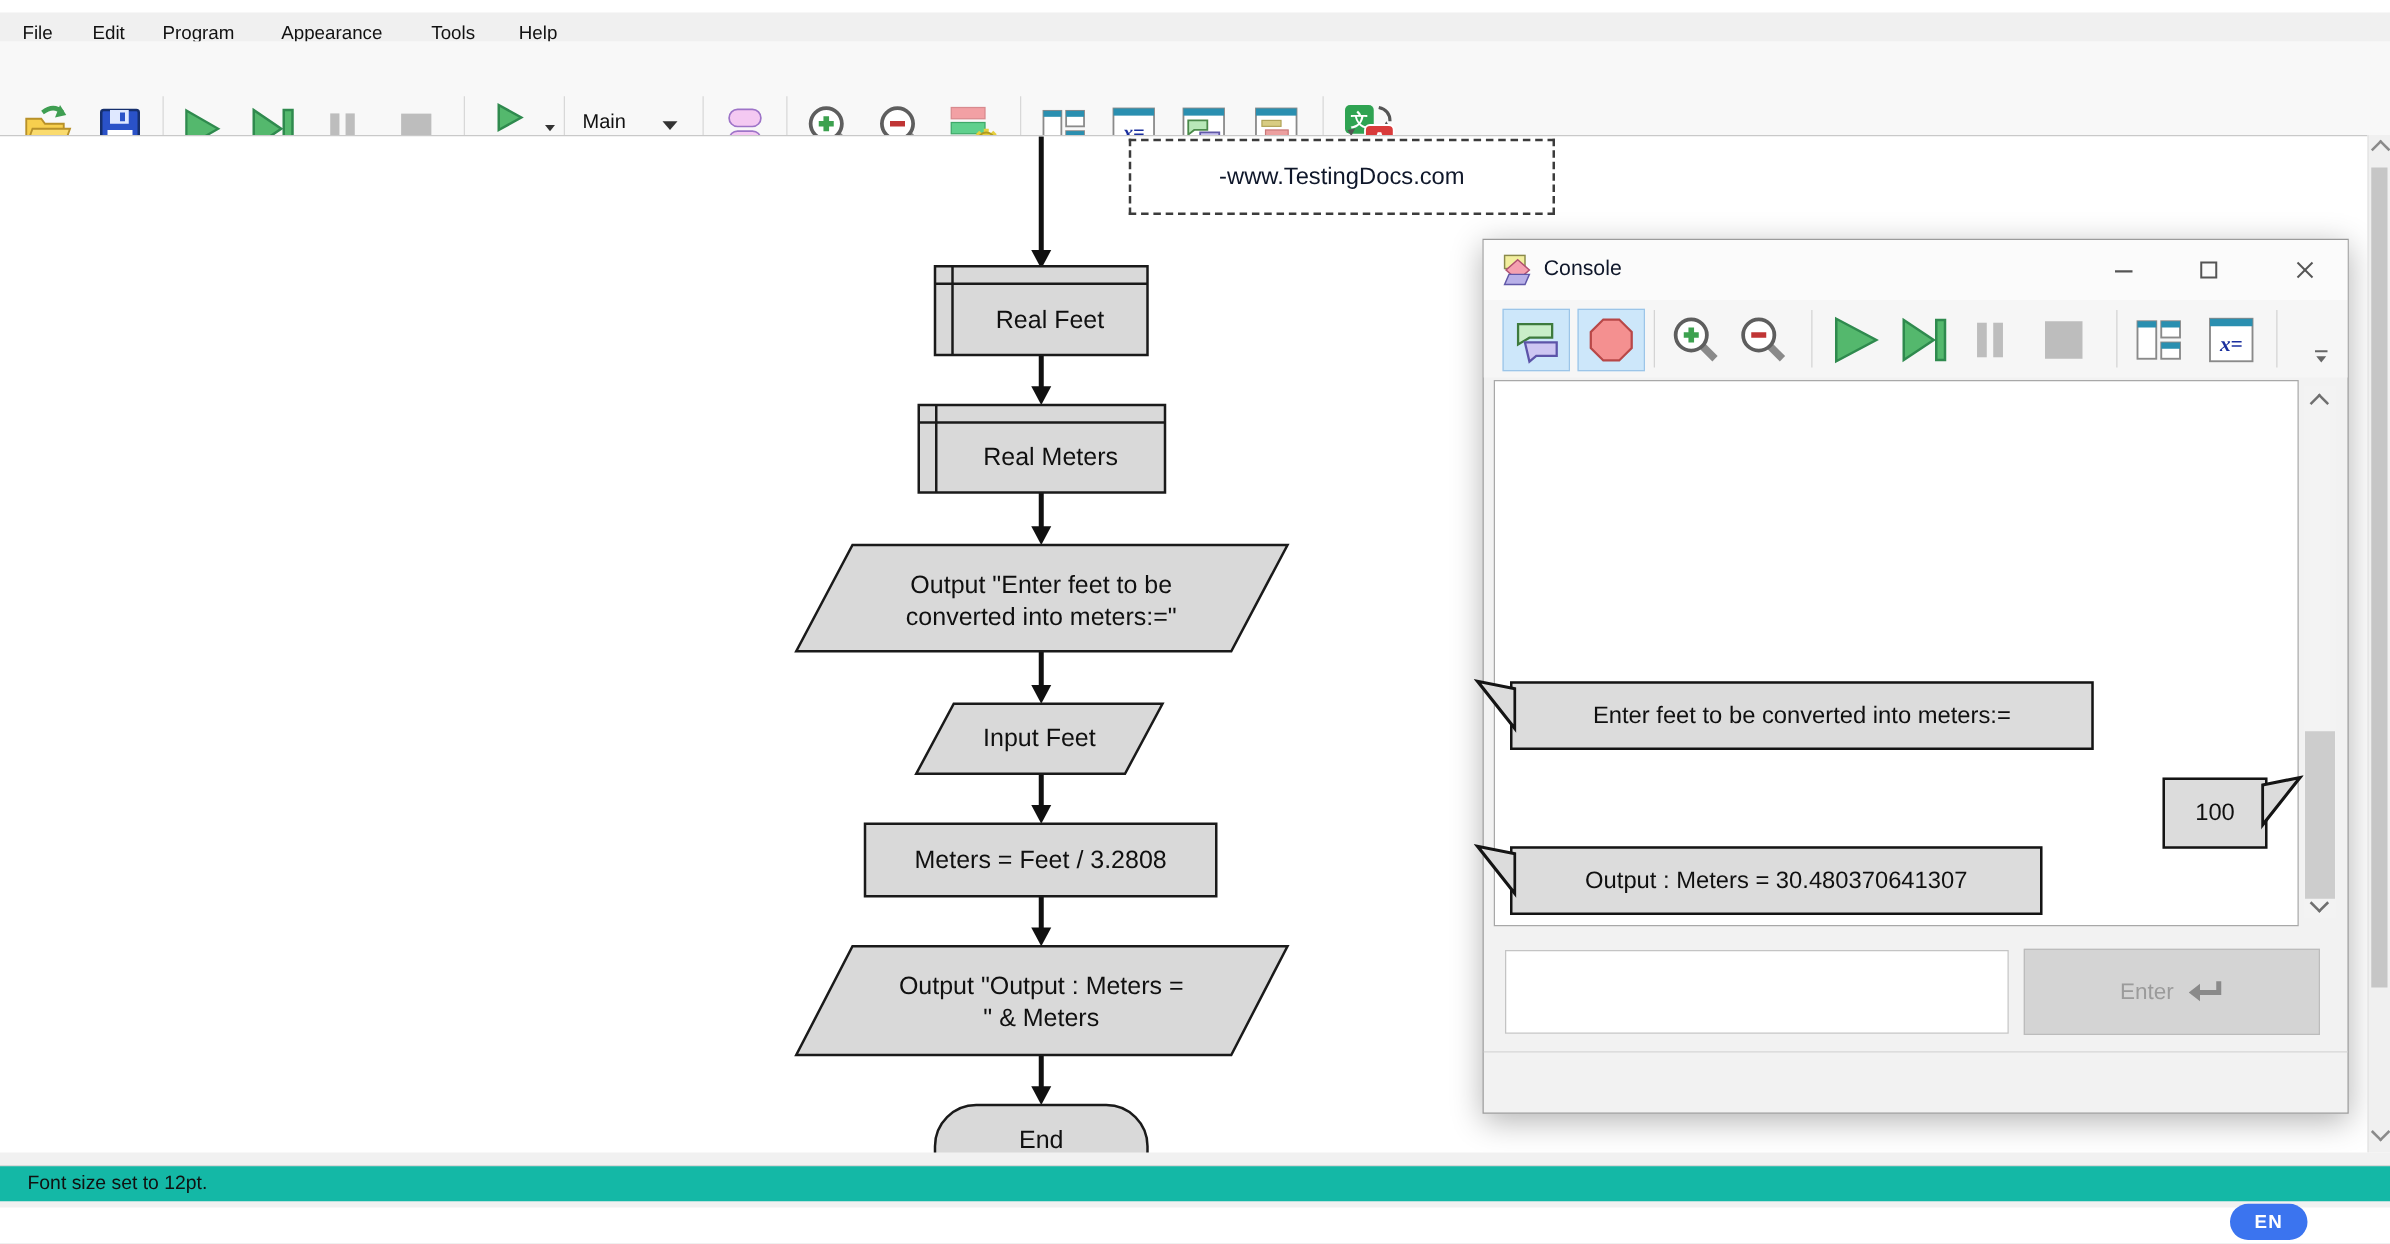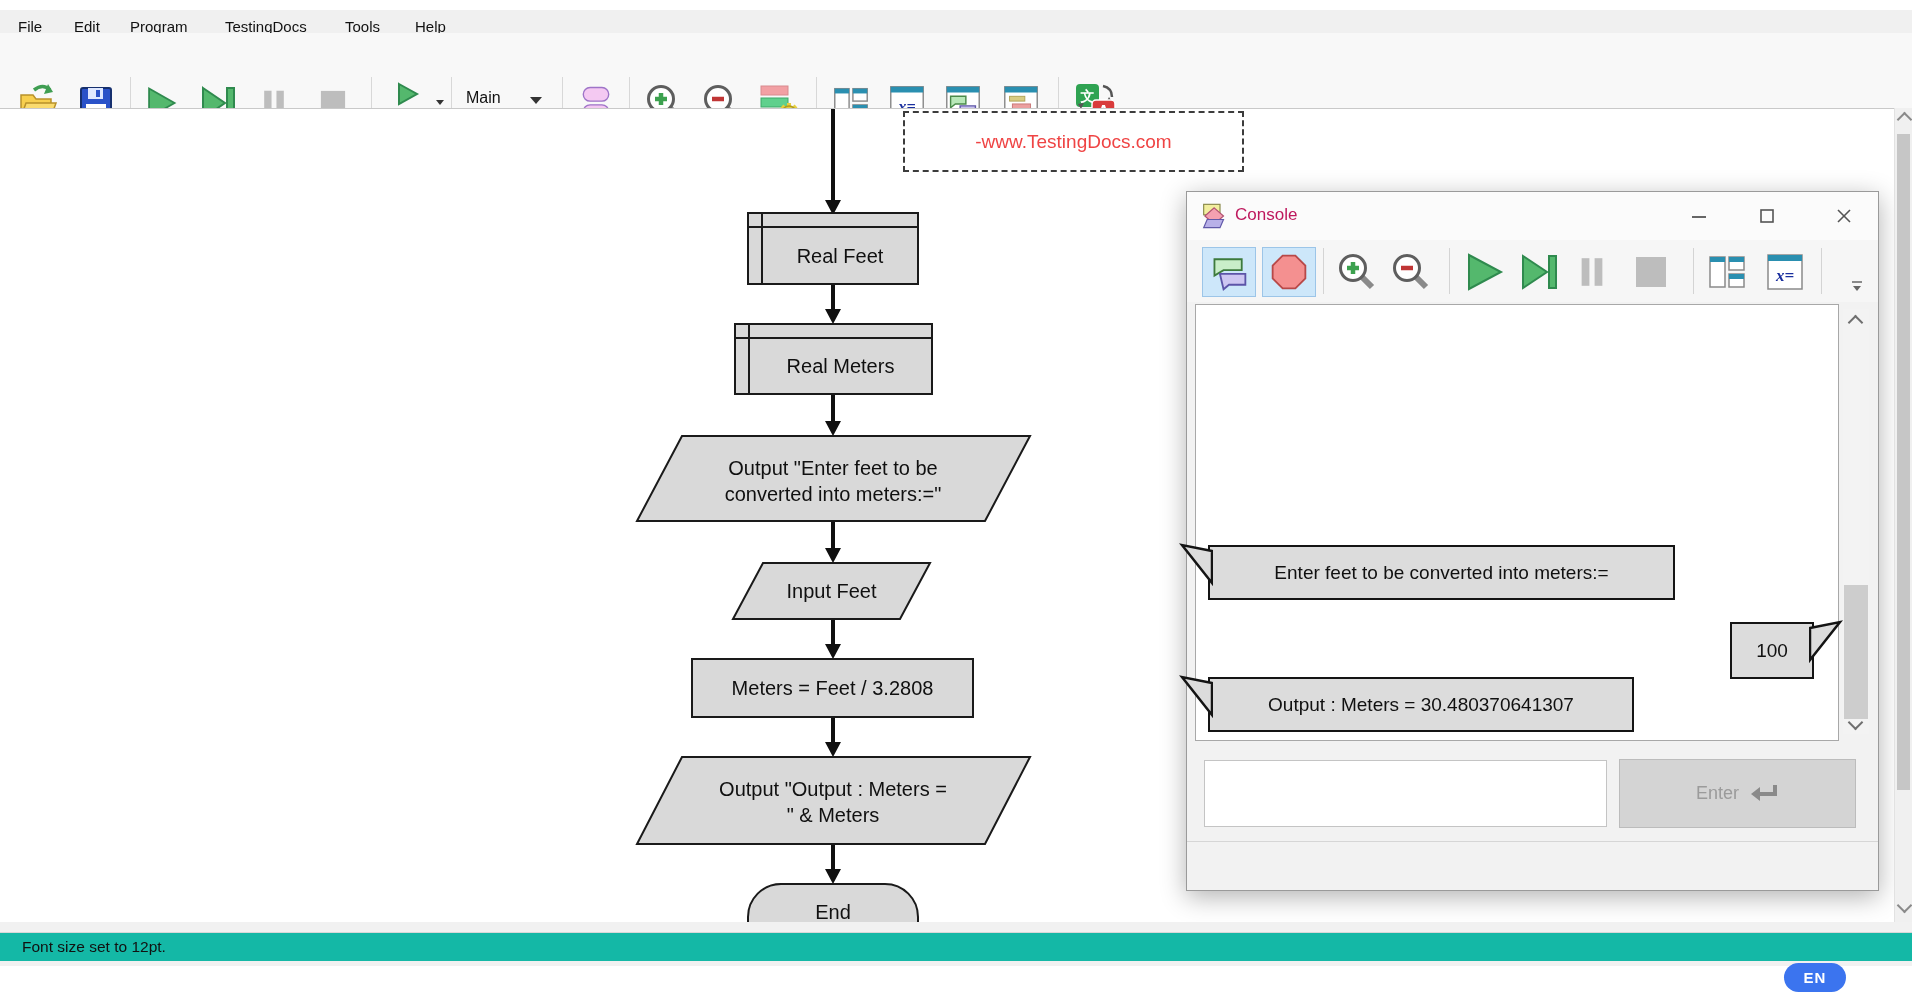--- a/index.html
+++ b/index.html
@@ -14,26 +14,26 @@
   .tsep{position:absolute;top:44px;height:52px;width:1px;background:#d8d8d8;}
   .ticon{position:absolute;top:48px;width:44px;height:44px;}
   .ticon svg{width:100%;height:100%;display:block;}
   .caret{position:absolute;width:0;height:0;border-left:6px solid transparent;border-right:6px solid transparent;border-top:7px solid #333;}
   .caret.small{border-left-width:4px;border-right-width:4px;border-top-width:5px;}
   
   #canvas{position:absolute;left:0;top:108px;width:1894px;height:814px;background:#ffffff;overflow:hidden;border-top:1px solid #c9c9c9;}
   .fc-label{position:absolute;display:flex;align-items:center;justify-content:center;text-align:center;
             font-size:20px;color:#101010;line-height:26px;}
   #comment-box{position:absolute;left:903px;top:2px;width:337px;height:57px;border:2px dashed #3c3c3c;
-               display:flex;align-items:center;justify-content:center;font-size:19px;color:#ef4444;background:#fff;}
+               display:flex;align-items:center;justify-content:center;font-size:19px;color:#0f172a;background:#fff;}
   
   #console{position:absolute;left:1186px;top:191px;width:691px;height:698px;background:#f2f2f2;
            border:1px solid #9a9a9a;box-shadow:0 6px 24px rgba(0,0,0,.3);}
   #console-title{position:absolute;left:0;top:0;width:100%;height:48px;background:#fbfbfb;}
-  #console-title .title-text{position:absolute;left:48px;top:0;height:48px;line-height:46px;font-size:17px;color:#be185d;}
+  #console-title .title-text{position:absolute;left:48px;top:0;height:48px;line-height:46px;font-size:17px;color:#0f172a;}
   .winbtn{position:absolute;top:8px;width:40px;height:32px;display:flex;align-items:center;justify-content:center;}
   #console-toolbar{position:absolute;left:0;top:48px;width:100%;height:62px;background:#f6f6f6;}
   .cbtn{position:absolute;top:10px;width:44px;height:44px;}
   .cbtn svg{width:100%;height:100%;display:block;}
   .cbtn.toggled{top:7px;width:54px;height:50px;background:#cde7fa;border:1px solid #9cc5e8;box-sizing:border-box;padding:4px;}
   .cbtn.toggled svg{width:100%;height:100%;}
   .csep{position:absolute;top:8px;height:46px;width:1px;background:#d4d4d4;}
   #console-content{position:absolute;left:8px;top:112px;width:644px;height:437px;background:#fff;border:1px solid #a8a8a8;box-sizing:border-box;}
   .bubble{position:absolute;background:#dcdcdc;border:2.5px solid #141414;box-sizing:border-box;
           display:flex;align-items:center;justify-content:center;font-size:19px;color:#101010;}
@@ -65,21 +65,21 @@
 </style>
 </head>
 <body>
 
 <div id="app">
 
   <div id="menubar">
     <span class="menu-item" style="left:18px">File</span>
     <span class="menu-item" style="left:74px">Edit</span>
     <span class="menu-item" style="left:130px">Program</span>
-    <span class="menu-item" style="left:225px">TestingDocs</span>
+    <span class="menu-item" style="left:225px">Appearance</span>
     <span class="menu-item" style="left:345px">Tools</span>
     <span class="menu-item" style="left:415px">Help</span>
   </div>
 
   <div id="toolbar">
     <span class="ticon" style="left:14px">
       <svg viewBox="0 0 44 44">
           <path d="M7 36 L7 14 L19 14 L22 18 L37 18 L37 36 Z" fill="#f7cf4e" stroke="#b8912a" stroke-width="1.5"></path>
           <path d="M7 36 L12 22 L42 22 L37 36 Z" fill="#fadb6e" stroke="#b8912a" stroke-width="1.5"></path>
           <path d="M20 9 q9 -7 16 0" stroke="#3f9e52" stroke-width="3.5" fill="none"></path>

